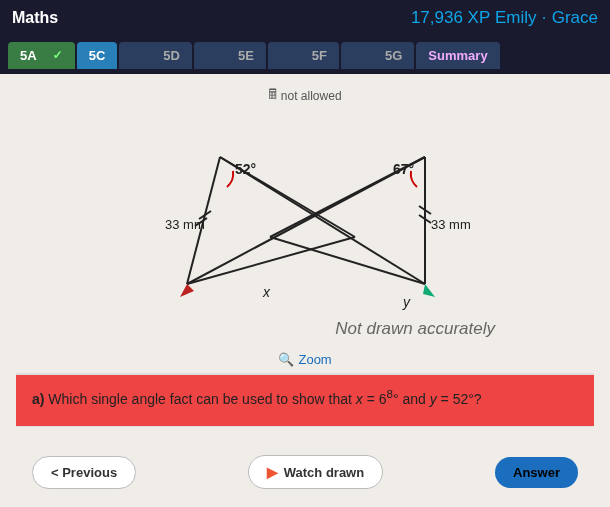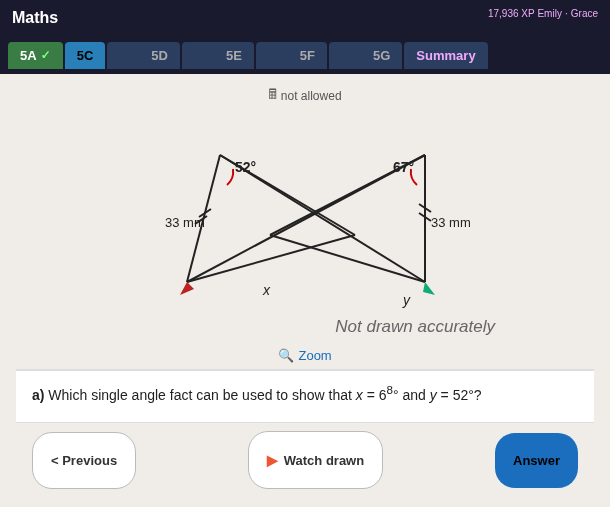--- a/index.html
+++ b/index.html
@@ -26,22 +26,22 @@
       align-items: center;
       gap: 4px;
     }
     .header-title {
       color: white;
       font-size: 16px;
       font-weight: bold;
       margin-right: 8px;
     }
     .header-xp {
-      color: #f0abfc;
-      font-size: 10px;
+      color: #0ea5e9;
+      font-size: 17px;
       position: absolute;
       right: 12px;
       top: 8px;
     }
 
     
     .tabs-bar {
       background: #1a1a2e;
       display: flex;
       align-items: center;
@@ -50,36 +50,36 @@
       gap: 2px;
     }
     .tab {
       padding: 6px 12px;
       border-radius: 4px 4px 0 0;
       font-size: 13px;
       font-weight: bold;
       cursor: pointer;
       display: flex;
       align-items: center;
-      gap: 4px;
+      gap: 16px;
       color: white;
       background: transparent;
       border: none;
     }
     .tab.correct {
       background: #3a7d44;
       color: white;
     }
     .tab.incorrect {
       background: #c0392b;
       color: white;
     }
     .tab.active {
       background: #2980b9;
-      color: #000000;
+      color: #ffffff;
     }
     .tab.inactive {
       background: #2c3e60;
       color: #aaa;
       padding-left: 44px;
     }
     .tab.summary {
       background: #2c3e60;
       color: #f0abfc;
     }
@@ -153,21 +153,21 @@
       color: #1a6ebd;
       cursor: pointer;
       background: none;
       border: none;
       margin: 4px auto;
       padding: 2px 8px;
     }
 
     
     .question-area {
-      background: #ffffff;
+      background: #ef4444;
       padding: 10px 16px;
       border-top: 2px solid #ddd;
     }
     .question-line {
       font-size: 14px;
       color: #222;
       margin-bottom: 6px;
       line-height: 1.5;
     }
     .question-line b {
@@ -177,26 +177,27 @@
     
     .bottom-bar {
       display: flex;
       align-items: center;
       justify-content: space-between;
       padding: 8px 16px;
       background: #f0ede8;
       border-top: 1px solid #ddd;
     }
     .btn-prev, .btn-watch, .btn-answer {
-      padding: 20px 18px;
+      padding: 8px 18px;
       border-radius: 20px;
       font-size: 13px;
       font-weight: bold;
       cursor: pointer;
       border: none;
+      margin-top: 20px;
     }
     .btn-prev {
       background: white;
       color: #333;
       border: 1px solid #bbb;
     }
     .btn-watch {
       background: white;
       color: #333;
       border: 1px solid #bbb;

